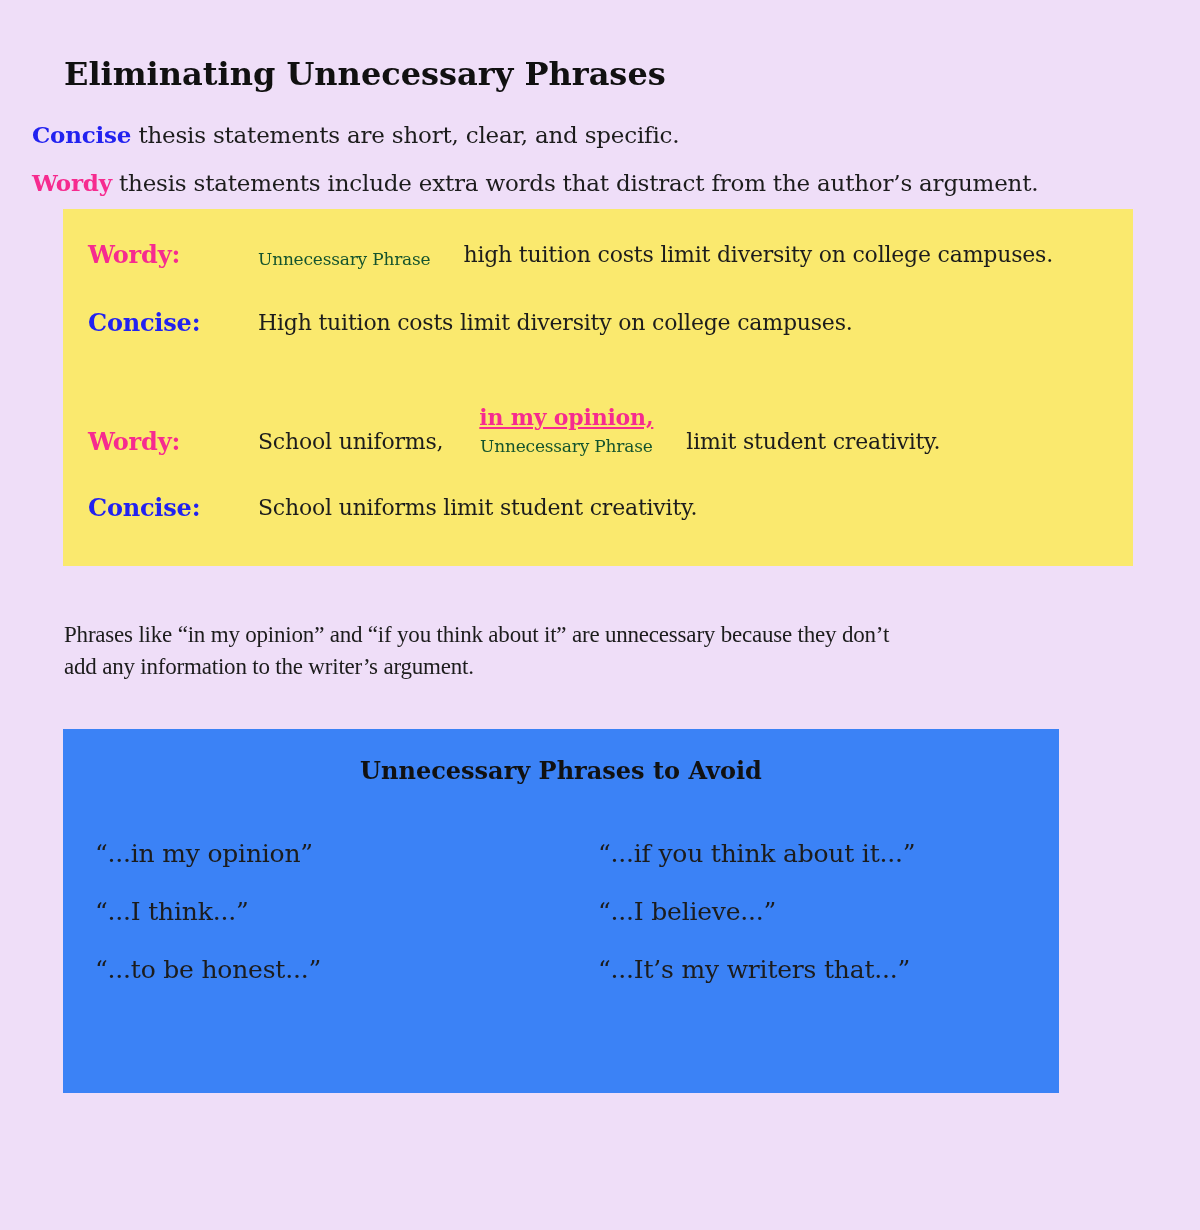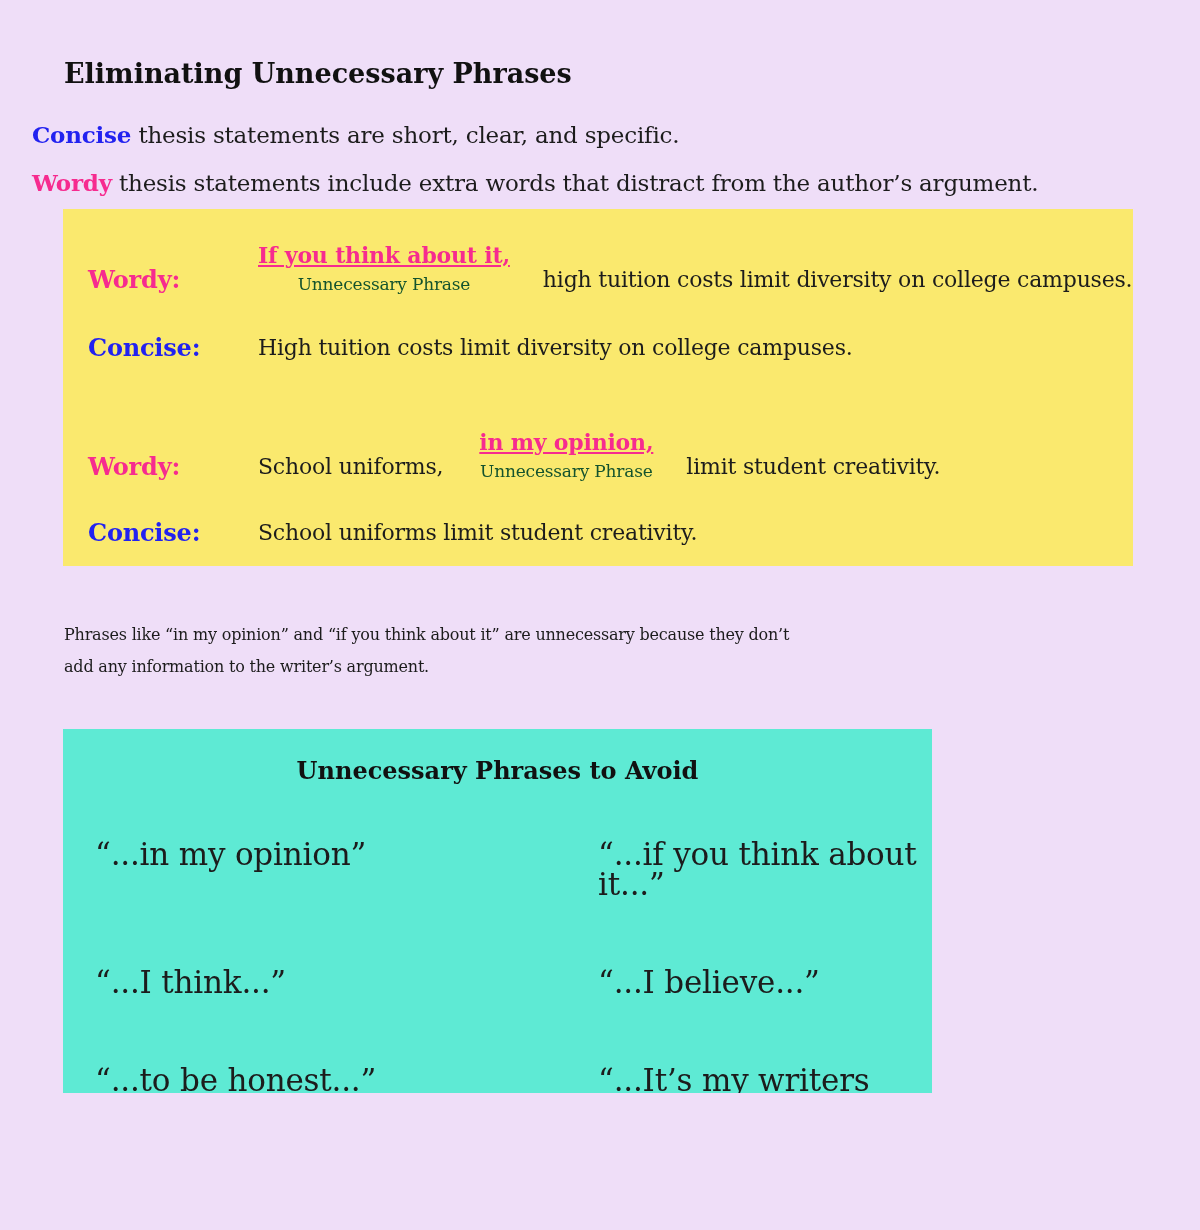--- a/index.html
+++ b/index.html
@@ -8,21 +8,21 @@
     height: 1230px;
     background: #efdef8;
     font-family: "DejaVu Serif", "Liberation Serif", serif;
     color: #1c1c1c;
     overflow: hidden;
   }
   .page { position: relative; width: 1200px; height: 1230px; }
 
   .title {
     margin: 56px 0 0 64px;
-    font-size: 27px;
+    font-size: 32px;
     line-height: 36px;
     font-weight: bold;
     color: #111;
     white-space: nowrap;
   }
 
   .line {
     margin-left: 32px;
     font-size: 23px;
     line-height: 30px;
@@ -76,49 +76,50 @@
   }
   .gap-after  { margin-left: 33px; }
   .gap-before { margin-left: 36px; }
   .concise-row-1 { margin-top: 38px; }
   .wordy-row-2   { margin-top: 64px; }
   .concise-row-2 { margin-top: 36px; }
 
   
   .explanation {
     margin: 53px 0 0 64px;
-    font-size: 16px;
+    font-size: 23px;
     line-height: 32px;
     letter-spacing: -0.2px;
     white-space: nowrap;
+    font-family: Liberation Serif, serif;
   }
 
   
   .cyan-box {
     margin: 46px 0 0 63px;
-    width: 869px;
+    width: 996px;
     height: 364px;
-    background: #5eead4;
+    background: #3b82f6;
     padding-top: 26px;
     overflow: hidden;
   }
   .cyan-title {
     text-align: center;
     font-size: 24px;
     line-height: 32px;
     font-weight: bold;
     color: #111;
   }
   .phrase-grid {
     margin-top: 52px;
     padding-left: 32px;
     display: grid;
     grid-template-columns: 503px auto;
-    row-gap: 68px;
-    font-size: 31px;
+    row-gap: 28px;
+    font-size: 25px;
     line-height: 30px;
     letter-spacing: -0.2px;
   }
 </style>
 </head>
 <body>
 
 <div class="page">
 
   <h1 class="title">Eliminating Unnecessary Phrases</h1>
@@ -126,21 +127,20 @@
   <p class="line intro-concise"><span class="blue">Concise</span><span> thesis statements are short, clear, and specific.</span></p>
 
   <p class="line intro-wordy"><span class="pink">Wordy</span><span> thesis statements include extra words that distract from the author’s argument.</span></p>
 
 
   <div class="yellow-box">
 
     <div class="ex-row wordy-row-1">
       <span class="ex-label pink">Wordy:</span>
       <span class="phrase-col">
-        <span class="underlined pink">If you think about it,</span>
         <span class="caption">Unnecessary Phrase</span>
       </span>
       <span class="gap-after">high tuition costs limit diversity on college campuses.</span>
     </div>
 
     <div class="ex-row concise-row-1">
       <span class="ex-label blue">Concise:</span>
       <span>High tuition costs limit diversity on college campuses.</span>
     </div>
 

